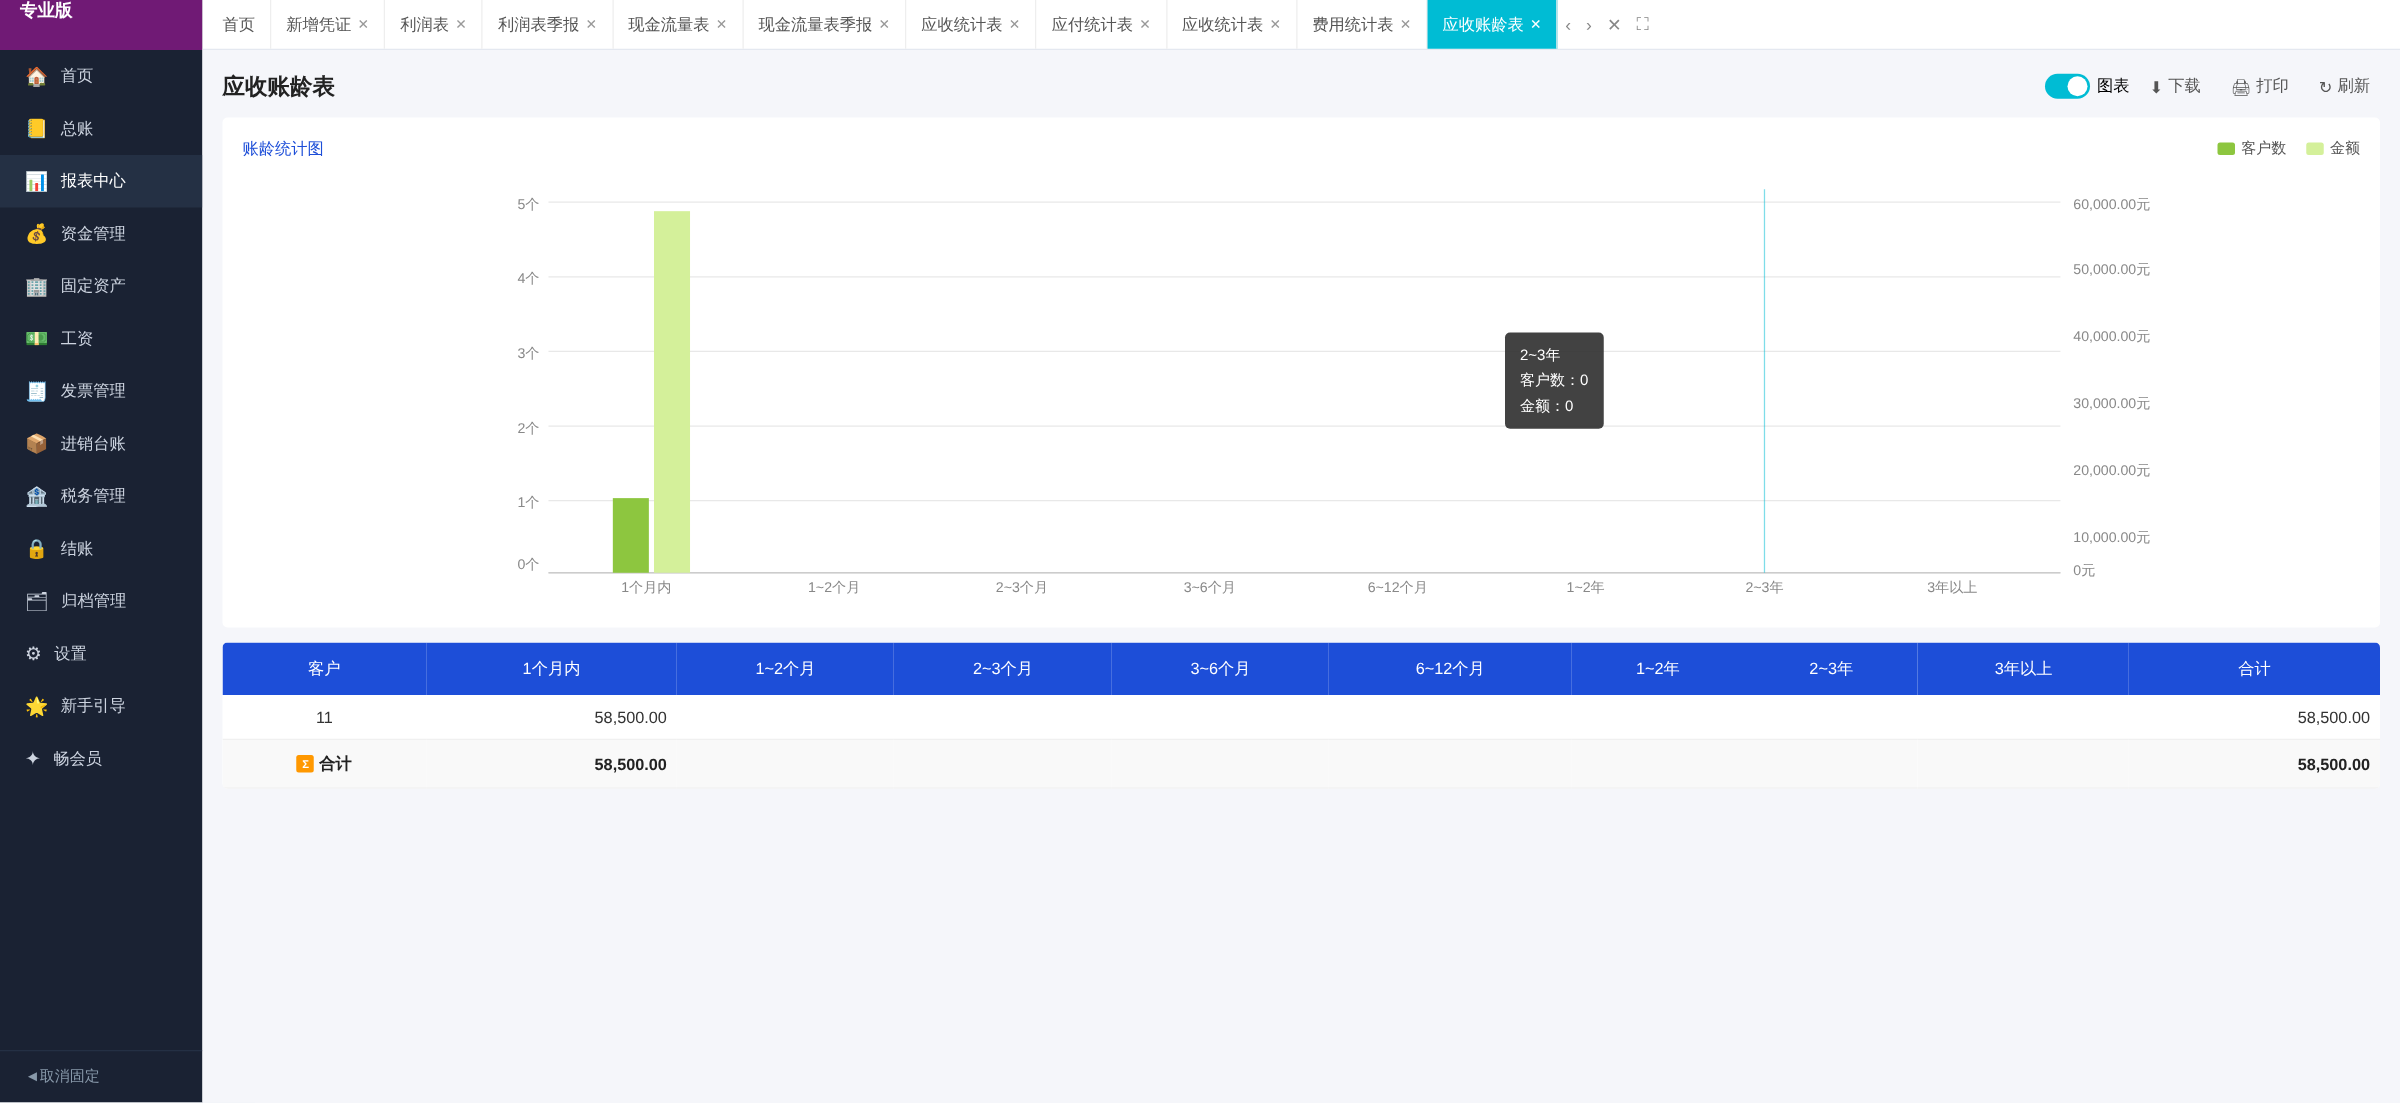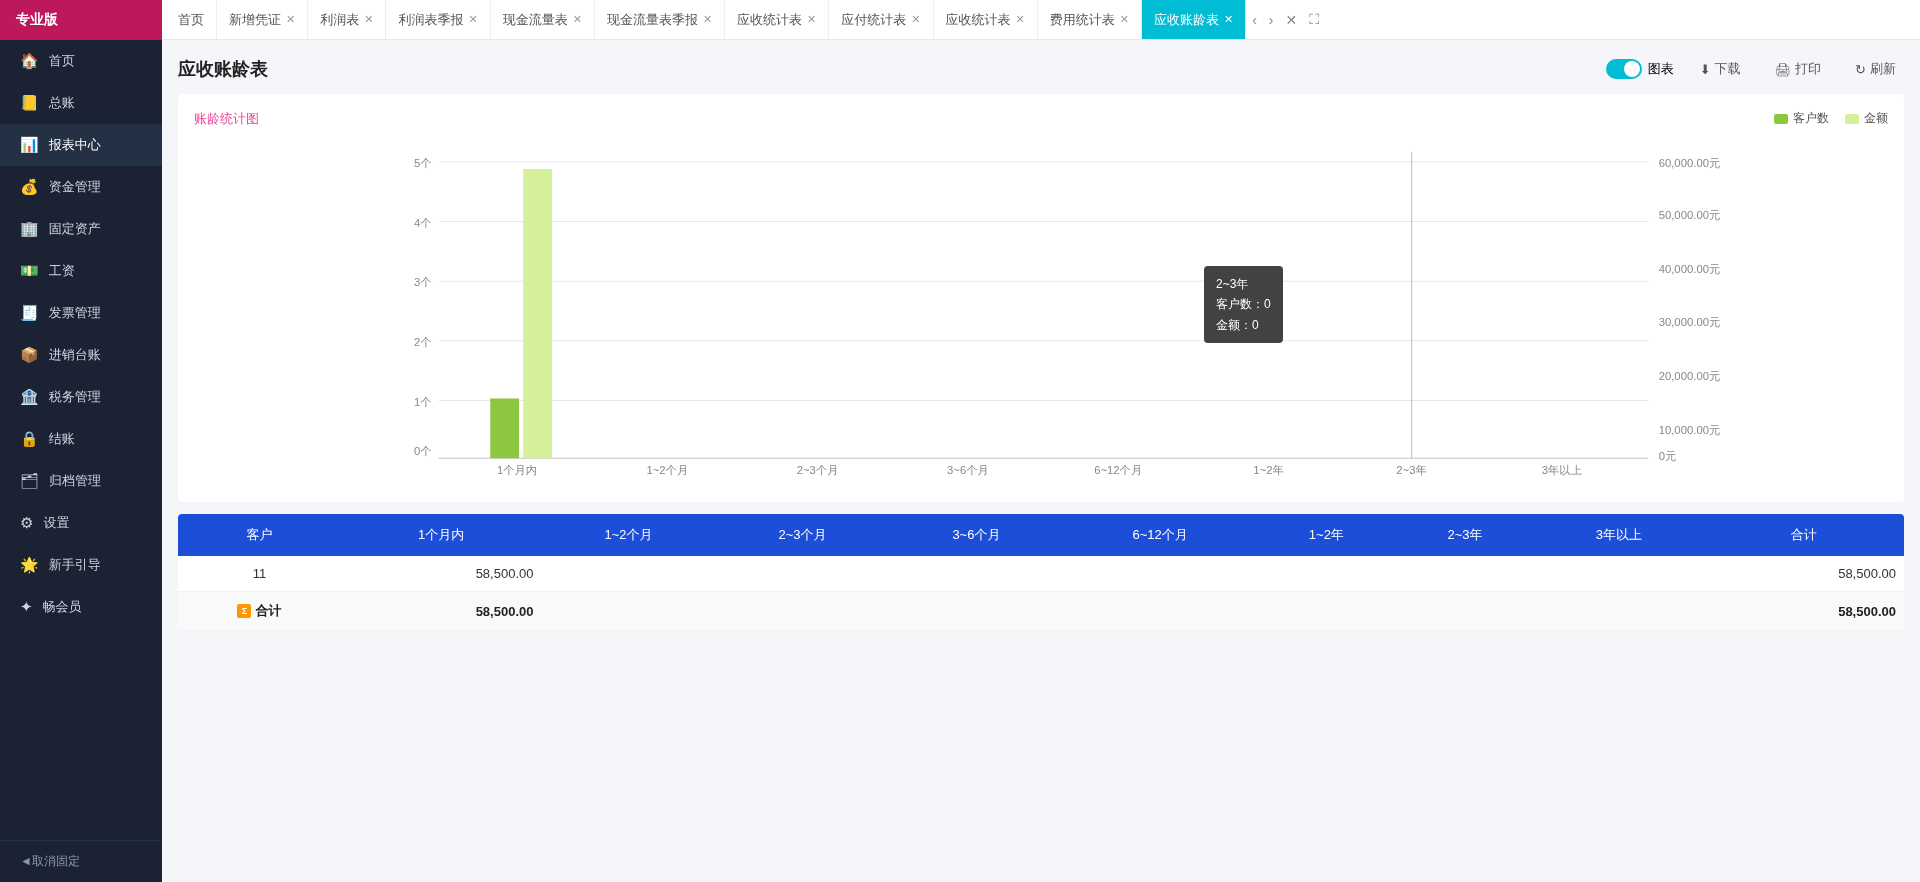--- a/index.html
+++ b/index.html
@@ -9,25 +9,25 @@
     .sidebar {
       width: 162px;
       background: #1a2233;
       color: #cdd4e0;
       display: flex;
       flex-direction: column;
       flex-shrink: 0;
       height: 100%;
     }
     .sidebar-logo {
-      background: #be185d;
+      background: #701a75;
       height: 40px;
       display: flex;
-      align-items: center;
-      padding: 14px 16px;
+      align-items: flex-start;
+      padding: 0 16px;
       color: white;
       font-size: 14px;
       font-weight: bold;
     }
     .sidebar-item {
       display: flex;
       align-items: center;
       padding: 12px 20px;
       cursor: pointer;
       gap: 10px;
@@ -112,21 +112,21 @@
       margin-bottom: 12px;
     }
     .page-title {
       font-size: 18px;
       font-weight: bold;
       color: #222;
     }
     .toolbar {
       display: flex;
       align-items: center;
-      gap: 18px;
+      gap: 8px;
     }
     .toggle-wrap {
       display: flex;
       align-items: center;
       gap: 6px;
     }
     .toggle {
       width: 36px;
       height: 20px;
       background: #00bcd4;
@@ -158,21 +158,21 @@
     
     .chart-container {
       background: #fff;
       border-radius: 4px;
       padding: 16px;
       margin-bottom: 12px;
       position: relative;
     }
     .chart-title {
       font-size: 13px;
-      color: #ec4899;
+      color: #1d4ed8;
       margin-bottom: 8px;
     }
     .chart-legend {
       position: absolute;
       top: 16px;
       right: 16px;
       display: flex;
       gap: 16px;
       align-items: center;
       font-size: 12px;

